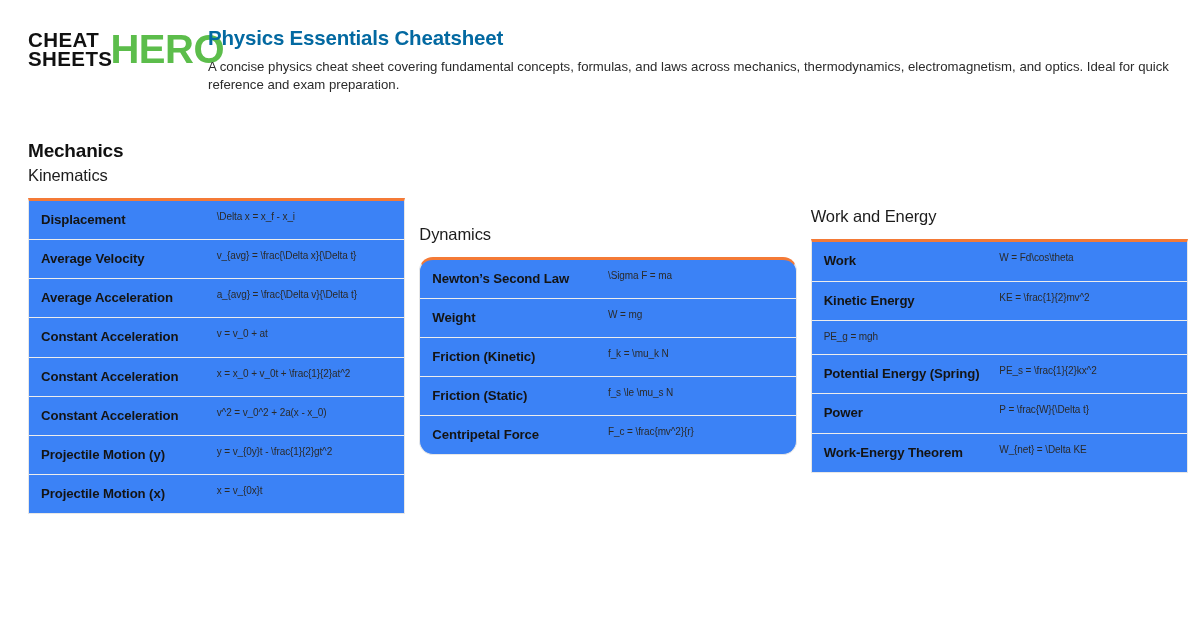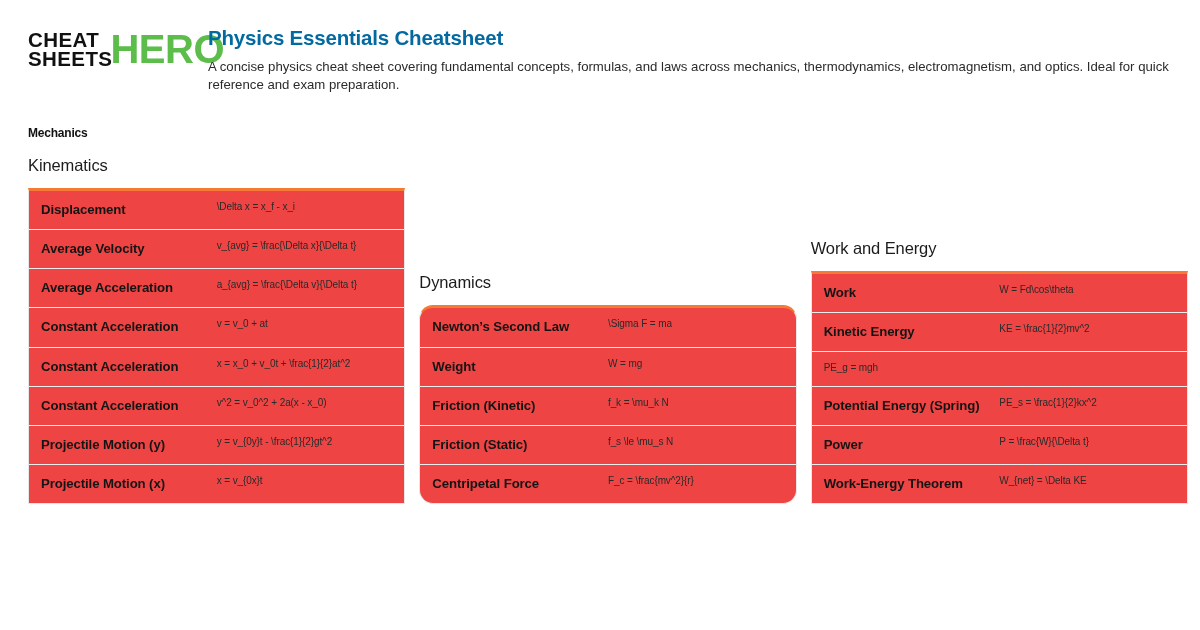--- a/index.html
+++ b/index.html
@@ -83,52 +83,52 @@
   .doc-subtitle {
     font-size: 13.2px;
     font-weight: 400;
     color: #2b2b2b;
     line-height: 1.42;
     max-width: 975px;
   }
 
   
   .section-title {
-    font-size: 12px;
+    font-size: 19px;
     font-weight: 700;
     color: #111111;
     letter-spacing: -0.2px;
-    margin-top: 26px;
+    margin-top: 40px;
     margin-bottom: 0;
   }
 
   .columns {
     display: flex;
     gap: 14px;
-    margin-top: 16px;
-    align-items: flex-end;
+    margin-top: 4px;
+    align-items: center;
   }
 
   .column {
     flex: 1 1 0;
     min-width: 0;
   }
 
   .sub-title {
     font-size: 16.5px;
     font-weight: 400;
     color: #1c1c1c;
     letter-spacing: -0.1px;
     margin-bottom: 13px;
   }
 
   .card {
     border: 1px solid #e7e7e7;
     border-top: 3px solid #f47a36;
-    background: #ef4444;
+    background: #3b82f6;
   }
 
   .row {
     display: flex;
     align-items: flex-start;
     border-bottom: 1px solid #ededed;
     padding: 9px 12px 10px 12px;
     min-height: 33px;
   }
 

